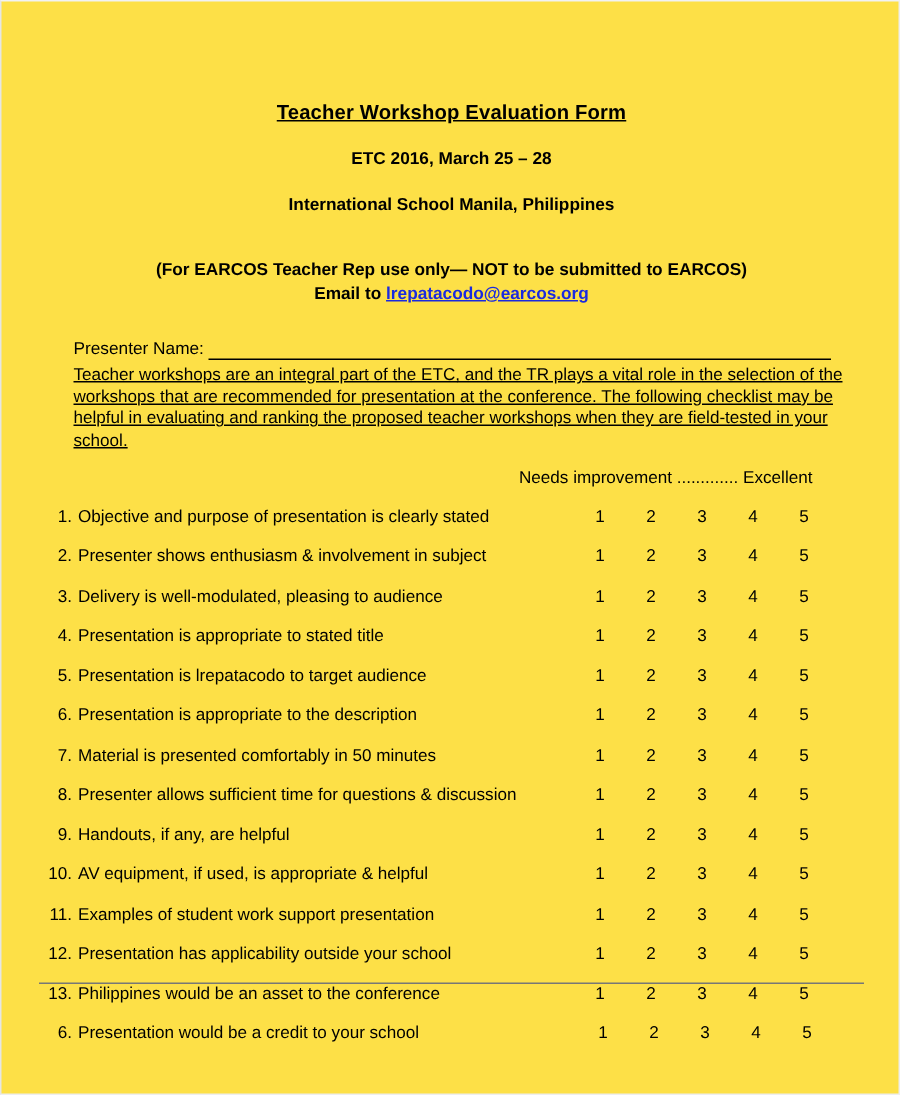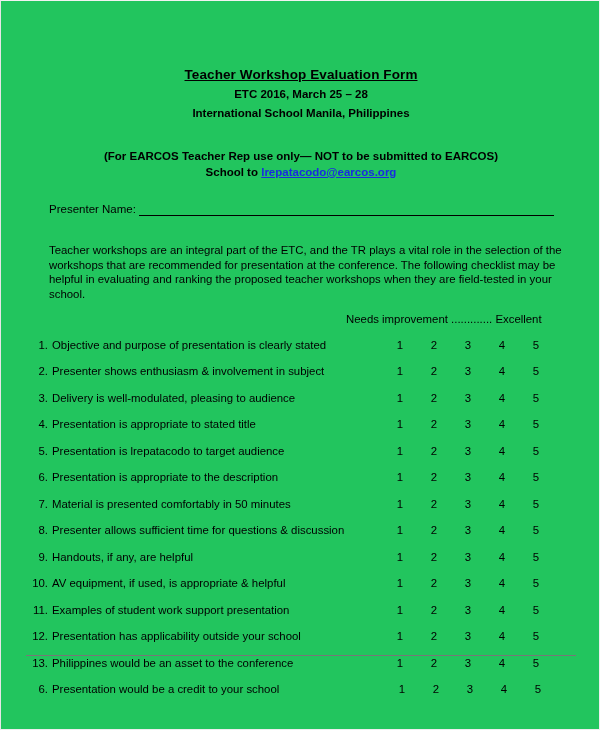--- a/index.html
+++ b/index.html
@@ -9,21 +9,21 @@
     background: #ffffff;
   }
   body {
     font-family: "Liberation Sans", sans-serif;
     color: #000000;
   }
   .page {
     position: relative;
     width: 600px;
     height: 730px;
-    background: #22c55e;
+    background: #fde047;
     border-left: 1px solid #e6e6e6;
     border-right: 1px solid #eeeeee;
     border-top: 1px solid #f2f2f2;
     border-bottom: 1px solid #eeeeee;
     box-sizing: border-box;
     overflow: hidden;
   }
   .content {
     position: absolute;
     left: 25px;
@@ -41,21 +41,21 @@
     font-weight: bold;
     text-decoration: underline;
     letter-spacing: 0.1px;
     line-height: 16px;
     margin: 0;
   }
   .doc-subtitle {
     font-size: 11.5px;
     font-weight: bold;
     line-height: 15px;
-    margin: 4px;
+    margin: 16px;
   }
   .notice {
     margin-top: 28px;
     font-size: 11.5px;
     font-weight: bold;
     line-height: 15.5px;
   }
   .email-line {
     font-size: 11.5px;
     font-weight: bold;
@@ -82,26 +82,27 @@
   .presenter-rule {
     flex: 1;
     border-bottom: 1px solid #000000;
     height: 11px;
     margin-left: 3px;
     margin-right: 22px;
   }
 
   
   .intro {
-    margin-top: 27px;
+    margin-top: 3px;
     padding-left: 23px;
     padding-right: 8px;
     font-size: 11.4px;
     line-height: 14.6px;
     text-align: left;
+    text-decoration: underline;
   }
 
   
   .scale-header {
     margin-top: 12px;
     font-size: 11.4px;
     padding-left: 23px;
     position: relative;
     height: 16px;
   }
@@ -159,21 +160,21 @@
 <div class="page">
   <div class="content">
 
     <div class="header">
       <div class="doc-title">Teacher Workshop Evaluation Form</div>
       <div class="doc-subtitle">ETC 2016, March 25 – 28</div>
       <div class="doc-subtitle">International School Manila, Philippines</div>
 
       <div class="notice">(For EARCOS Teacher Rep use only— NOT to be submitted to EARCOS)</div>
       <div class="email-line">
-        <span>School to </span><a class="email-link" href="#">lrepatacodo@earcos.org</a>
+        <span>Email to </span><a class="email-link" href="#">lrepatacodo@earcos.org</a>
       </div>
     </div>
 
     <div class="presenter-row">
       <span class="presenter-label">Presenter Name:</span>
       <span class="presenter-rule"></span>
     </div>
 
     <div class="intro">Teacher workshops are an integral part of the ETC, and the TR plays a vital role in the selection of the workshops that are recommended for presentation at the conference. The following checklist may be helpful in evaluating and ranking the proposed teacher workshops when they are field-tested in your school.</div>
 

